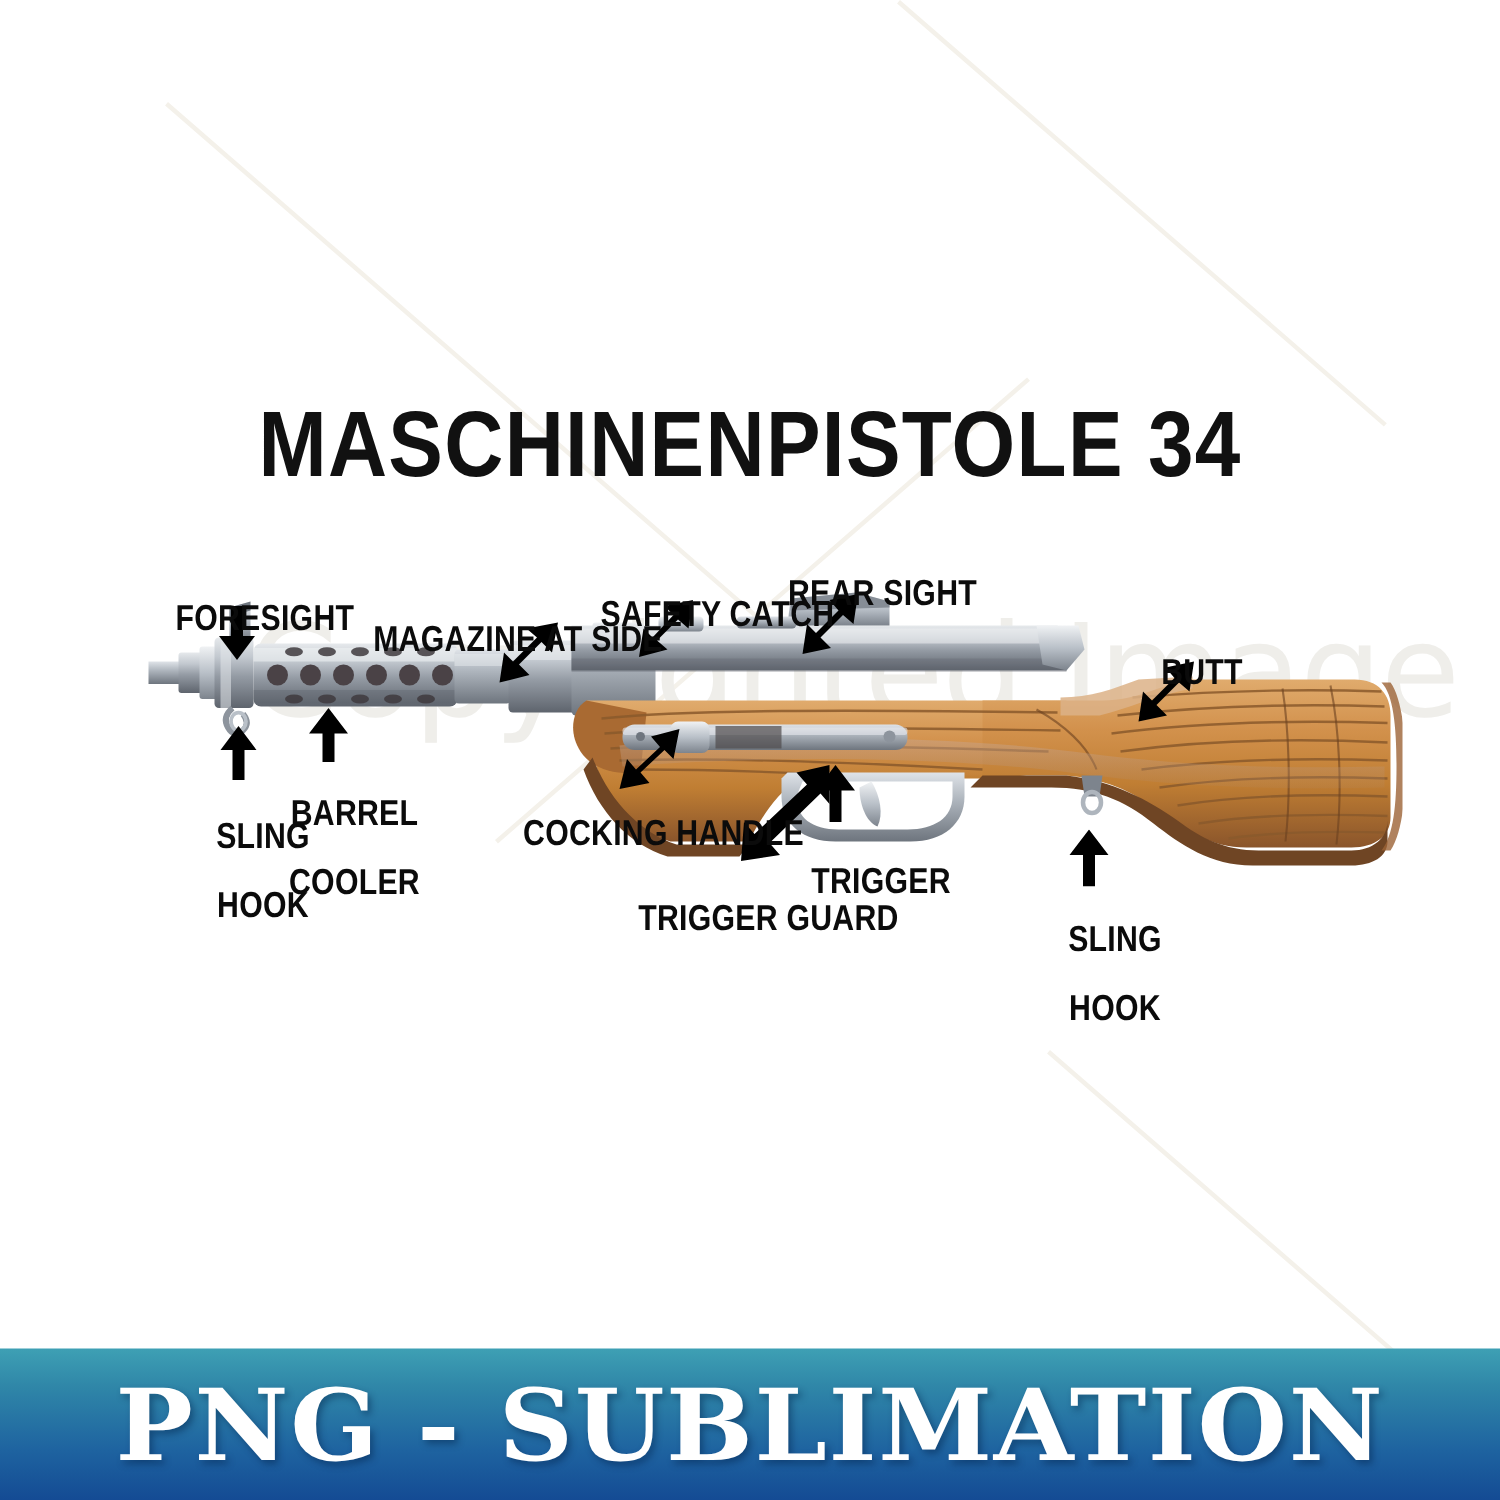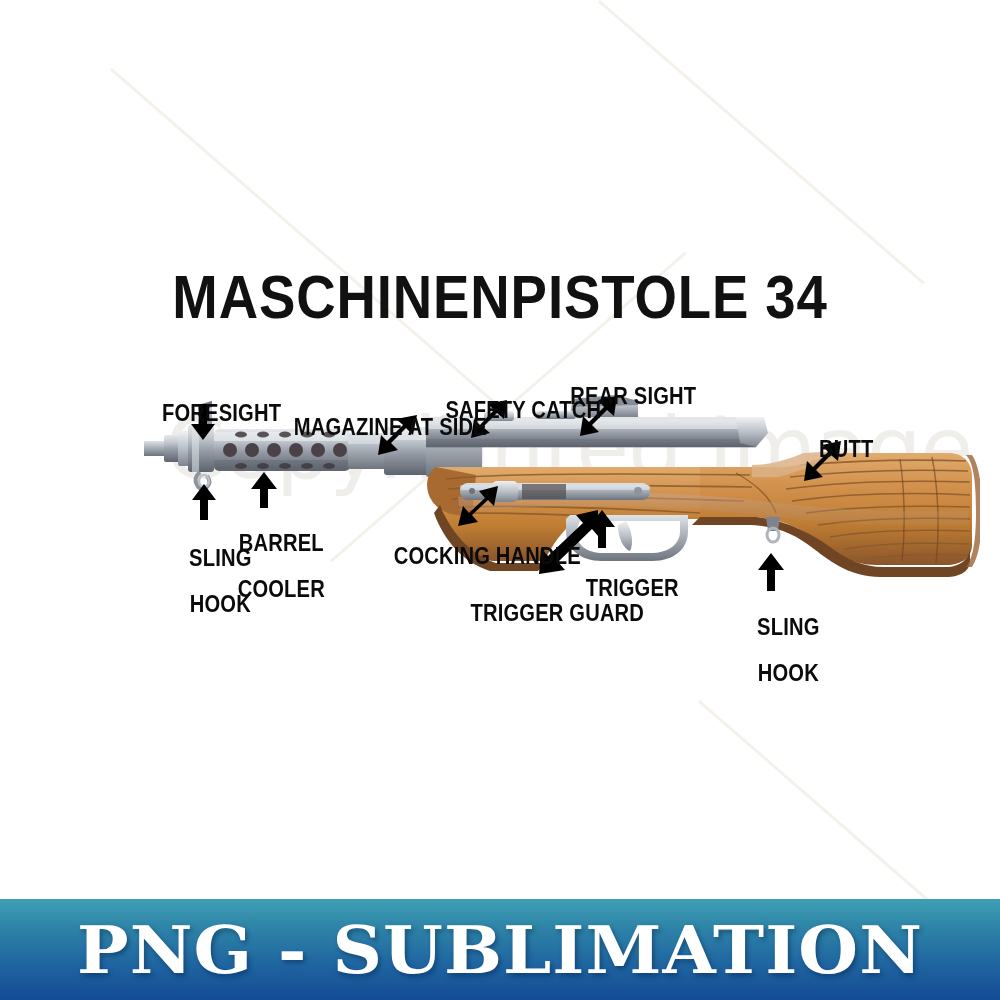--- a/index.html
+++ b/index.html
@@ -23,21 +23,21 @@
   
   .title{
     position:absolute;left:0;top:266px;width:1000px;text-align:center;
     font-family:"Liberation Sans Narrow","Liberation Sans",sans-serif;
     font-weight:700;font-size:62px;line-height:62px;color:#111;
     letter-spacing:1px;transform:scaleX(.88);transform-origin:50% 50%;
     white-space:nowrap;
   }
 
   
-  #diagram{position:absolute;left:0;top:355px;width:904px;height:300px;margin-left:45px;}
+  #diagram{position:absolute;left:0;top:355px;width:904px;height:300px;}
   #gunsvg{position:absolute;left:95px;top:0;}
 
   
   .lbl{
     position:absolute;
     font-family:"Liberation Sans Narrow","Liberation Sans",sans-serif;
     font-weight:700;color:#0b0b0b;
     letter-spacing:.2px;line-height:.96;
     white-space:pre;text-align:center;
     transform:scaleX(.84);

